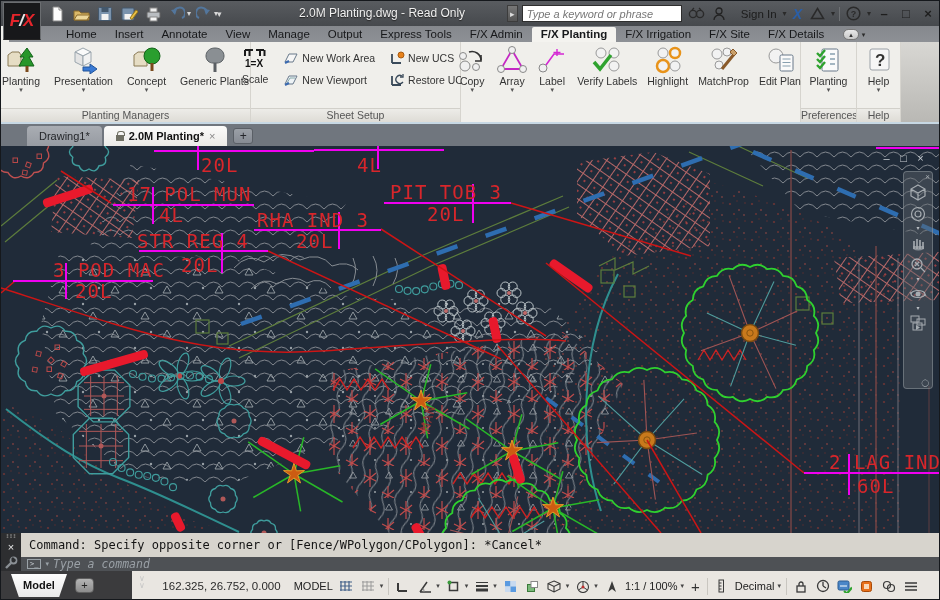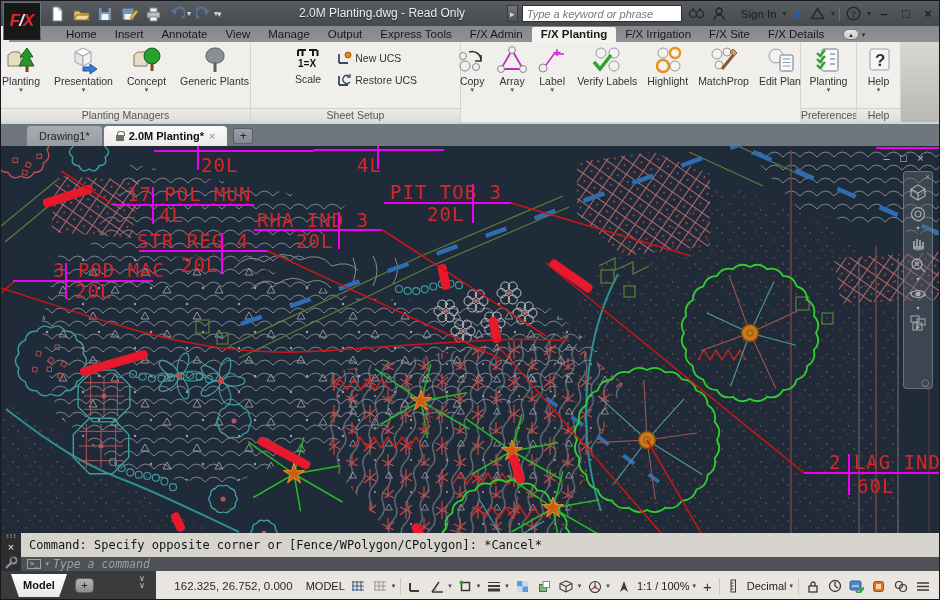--- a/index.html
+++ b/index.html
@@ -69,21 +69,21 @@
 .cmdico{border:1px solid #9aa2a8;color:#cdd3d8;font-family:"DejaVu Sans Mono",monospace;font-size:7px;line-height:8px;padding:0 2px;cursor:pointer}
 .cmddd{color:#9aa2a8;font-size:7px;cursor:pointer}
 .cmdinput{flex:1;background:transparent;border:none;outline:none;color:#c8cdd2;font-family:"DejaVu Sans Mono",monospace;font-size:11.5px;font-style:italic}
 .cmdinput::placeholder{color:#9aa0a6;font-style:italic}
 
 .statusbar{position:absolute;top:570px;left:0;width:940px;height:30px;display:flex}
 .sb-left{width:158px;background:#3b3b3d;position:relative}
 .modeltab{position:absolute;left:10px;top:3px;width:56px;height:23px;background:linear-gradient(#fdfdfd,#e9e9e9);clip-path:polygon(0 0,100% 0,86% 100%,14% 100%);font-size:11px;font-weight:bold;color:#111;text-align:center;line-height:23px;cursor:pointer}
 .addlayout{position:absolute;left:74px;top:7px;width:19px;height:15px;background:linear-gradient(#b5b5b5,#8d8d8d);border:1px solid #5f5f5f;border-radius:4px;color:#222;font-size:11px;text-align:center;line-height:13px;cursor:pointer}
 .sb-chev{position:absolute;left:138px;top:4px;color:#c6c6c6;font-size:8px;line-height:7px;cursor:pointer;text-align:center}
-.sb-right{flex:1;background:#e9e6e1;display:flex;align-items:center;padding:0 10px;gap:5px}
+.sb-right{flex:1;background:#e9e6e1;display:flex;align-items:center;padding:0 22px;gap:5px}
 .coords{font-size:11.5px;color:#2a2a2a;padding:0 8px;cursor:pointer;white-space:nowrap}
 .sbtxt{font-size:11px;color:#222;cursor:pointer;white-space:nowrap}
 .sbi{display:inline-flex;align-items:center;justify-content:center;width:17px;height:18px;cursor:pointer;border-radius:2px}
 .sbdd{color:#444;font-size:7px;cursor:pointer;margin-left:-2px}
 .sbsep{width:1px;height:17px;background:#c9c6c0}
 .sb-plus{font-size:15px;color:#333;cursor:pointer;padding:0 2px}
 .hamb{margin-left:auto}
 </style>
 </head>
 <body>
@@ -248,20 +248,37 @@
     </div>
 
     <div class="panel" style="width:210px">
       <div class="panel-body" style="gap:8px">
         <div class="bigbtn">
           <svg width="26" height="26">
               <path d="M3,4 h8 M3,4 v6 M7.5,4 v6 M14,4 h8 M18,4 v6 M22.5,4 v6" stroke="#1a1a1a" stroke-width="2" fill="none"></path>
               <text x="3" y="21" font-size="10" font-weight="bold" fill="#111" font-family="Liberation Sans">1=X</text>
             </svg>
           <span class="blabel">Scale</span>
+        </div>
+        <div class="smallcol">
+          <div class="smallbtn">
+              <svg width="16" height="14">
+                <path d="M2,11 L6,3 h8 l-4,8 z" fill="#f6f6f6" stroke="#68798a"></path>
+                <path d="M2,12 l4,-2" stroke="#3a6ab0" stroke-width="2"></path>
+              </svg>
+              <span>New Work Area</span>
+            </div>
+          <div class="smallbtn">
+              <svg width="16" height="14">
+                <path d="M2,11 L6,3 h8 l-4,8 z" fill="#eef3f6" stroke="#68798a"></path>
+                <path d="M4,10 L7,5 h5" stroke="#8aa" fill="none"></path>
+                <path d="M2,12 l4,-2" stroke="#3a6ab0" stroke-width="2"></path>
+              </svg>
+              <span>New Viewport</span>
+            </div>
         </div>
         <div class="smallcol">
           <div class="smallbtn">
               <svg width="16" height="14">
                 <path d="M3,12 V3 M3,12 H12" stroke="#3a4a5a" stroke-width="1.8" fill="none"></path>
                 <circle cx="12" cy="4" r="3" fill="#e8821a" stroke="#a85a10"></circle>
               </svg>
               <span>New UCS</span>
             </div>
           <div class="smallbtn">

